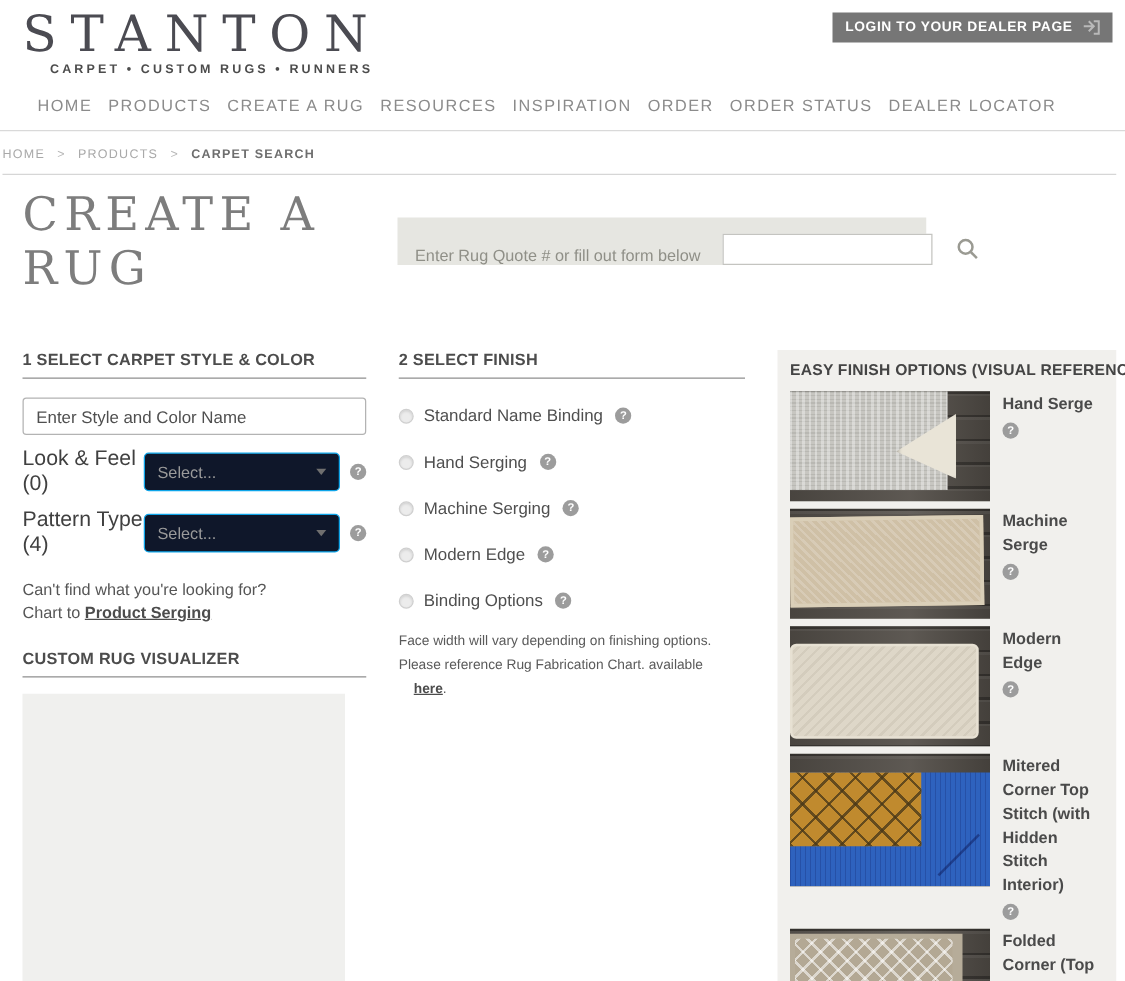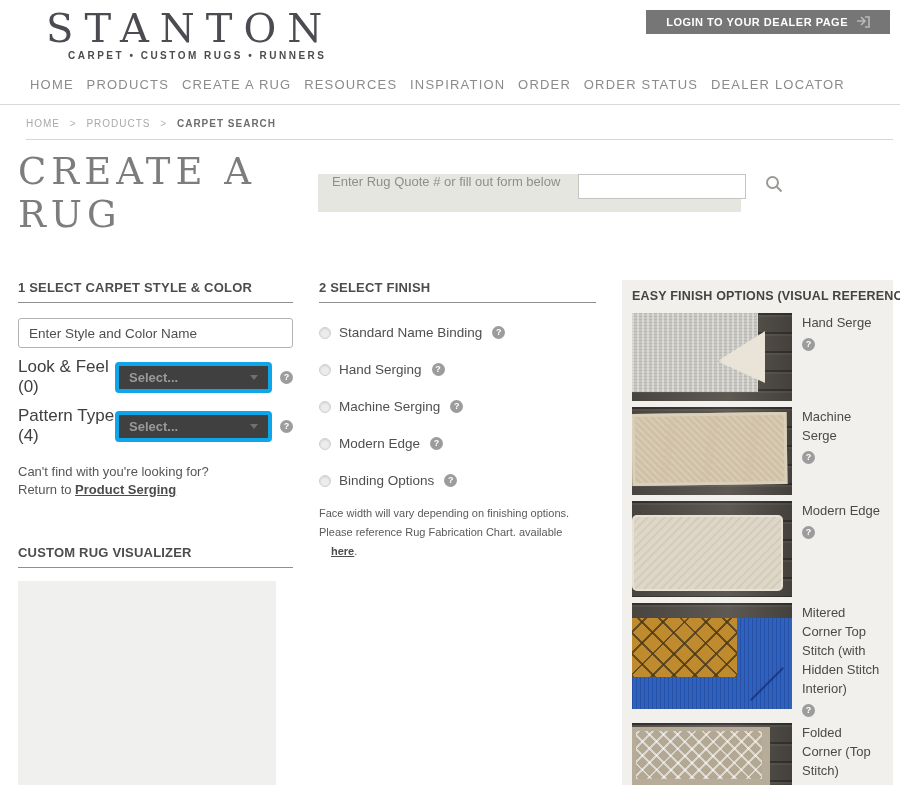--- a/index.html
+++ b/index.html
@@ -3,86 +3,86 @@
 <meta charset="utf-8">
 <style>
   * { margin:0; padding:0; box-sizing:border-box; }
   html,body { background:#fff; }
   .page {
     position:relative; width:900px; height:785px; overflow:hidden;
     background:#fff; font-family:"Liberation Sans", sans-serif; color:#5a5a5a;
   }
 
   
-  .header { position:relative; padding:6px 10px 0 18px;margin-left:28px; }
+  .header { position:relative; padding:6px 10px 0 18px; }
   .logo { font-family:"DejaVu Serif", serif; font-size:40px; letter-spacing:11px; color:#4b4b52; line-height:44px; display:inline-block; cursor:pointer; }
   .tagline { font-size:10px; letter-spacing:2.5px; color:#4c4c4c; margin:0 0 0 22px; font-weight:bold; }
   .login-btn {
     position:absolute; top:10px; right:10px; background:#767676; color:#fff;
-    font-size:11px; font-weight:bold; letter-spacing:.5px; padding:6px 20px;
+    font-size:11px; font-weight:bold; letter-spacing:.5px; padding:6px 10px;
     display:flex; align-items:center; gap:8px; border:none; cursor:pointer;
   }
   .login-icon { display:inline-flex; }
 
   
   .nav { display:flex; justify-content:space-between; padding:16px 55px 12px 30px; }
   .nav-item { font-size:13px; letter-spacing:1.2px; color:#8b8b8b; cursor:pointer; white-space:nowrap; }
   .nav-rule { border-bottom:1px solid #d9d9d9; }
 
   
-  .breadcrumb { margin:0 7px 0 26px; border-bottom:1px solid #d6d6d6; padding:13px 0 10px; font-size:10px; letter-spacing:1px; }
+  .breadcrumb { margin:0 7px 0 2px; border-bottom:1px solid #d6d6d6; padding:13px 0 10px; font-size:10px; letter-spacing:1px; }
   .crumb { color:#a9a9a9; cursor:pointer; }
   .crumb.current { color:#6e6e6e; font-weight:bold; cursor:default; }
   .crumb-sep { color:#b5b5b5; margin:0 6px; }
 
   
   .title-row { margin:10px 8px 0 18px; display:flex; justify-content:flex-start; align-items:center; }
   .page-title { font-family:"DejaVu Serif", serif; font-size:37px; letter-spacing:5px; color:#7d7d7d; width:300px; }
-  .quote-panel { background:#e6e6e1; height:38px; width:423px; display:flex; align-items:flex-start; padding:0 10px 0 14px; gap:18px; }
+  .quote-panel { background:#e6e6e1; height:38px; width:423px; display:flex; align-items:flex-end; padding:0 10px 0 14px; gap:18px; }
   .quote-label { font-size:13px; color:#8f8f87; white-space:nowrap; }
   .quote-input { width:168px; height:25px; border:1px solid #c4c4c0; background:#fff; padding:0 6px; font-size:13px; }
   .quote-search-btn { background:none; border:none; cursor:pointer; display:flex; align-items:center; }
 
   
   .main { margin:44px 7px 0 18px; display:flex; justify-content:space-between; align-items:flex-start; }
   .col-left { width:275px; }
   .col-mid  { width:277px; }
   .col-right{ width:271px; background:#f1f0ed; padding:9px 10px 14px 10px; }
 
   .sec-head { font-size:13px; font-weight:bold; color:#4c4c4c; letter-spacing:.2px; padding-bottom:7px; border-bottom:1px solid #8f8f8f; }
 
   
   .style-input { margin-top:15px; width:100%; height:30px; border:1px solid #b3b3b3; border-radius:3px; padding:0 10px; font-size:13.5px; color:#4f4f4f; }
   .style-input::placeholder { color:#4f4f4f; opacity:1; }
   .filter-row { display:flex; align-items:center; margin-top:9px; }
   .filter-label { width:97px; font-size:17px; color:#404040; }
-  .select { flex:1; height:31px; border:4px solid #0ea5e9; border-radius:4px; background:#404040; display:flex; align-items:center; justify-content:space-between; padding:0 10px; cursor:pointer;font-weight:bold; }
+  .select { flex:1; height:31px; border:1px solid #0ea5e9; border-radius:4px; background:#0f172a; display:flex; align-items:center; justify-content:space-between; padding:0 10px; cursor:pointer; }
   .select-text { font-size:13px; color:#9a9a9a; }
   .caret { width:0; height:0; border-left:4px solid transparent; border-right:4px solid transparent; border-top:5px solid #6f6f6f; }
   .qicon { display:inline-flex; align-items:center; justify-content:center; width:13px; height:13px; min-width:13px; border-radius:50%; background:#9c9c9c; color:#fff; font-size:9px; font-weight:bold; cursor:pointer; line-height:13px; }
   .filter-row .qicon { margin-left:8px; }
   .notfound { margin-top:17px; font-size:13px; color:#565656; line-height:18px; }
   .pslink { font-weight:bold; text-decoration:underline; color:#4c4c4c; cursor:pointer; }
 
-  .viz-head { margin-top:46px; }
+  .viz-head { margin-top:20px; }
   .viz-box { margin-top:13px; width:258px; height:262px; background:#f0f0ee; }
 
   
   .finish-row { display:flex; align-items:center; gap:8px; margin-top:22px; }
   .radio { width:12px; height:12px; min-width:12px; border-radius:50%; border:1px solid #cfcfcf; background:#ececec; box-shadow:inset 0 1px 2px rgba(0,0,0,.12); cursor:pointer; }
   .finish-label { font-size:13.5px; color:#4f4f4f; cursor:pointer; margin-right:2px; }
   .finish-note { margin-top:16px; font-size:11px; color:#5a5a5a; line-height:19px; }
   .here-link { text-decoration:underline; font-weight:bold; color:#4c4c4c; cursor:pointer;padding-left:12px; }
 
   
   .ef-head { font-size:12.5px; font-weight:bold; color:#444; letter-spacing:.2px; margin-bottom:10px; white-space:nowrap; }
   .ef-row { display:flex; gap:10px; margin-bottom:6px; }
   .ef-img { width:160px; position:relative; overflow:hidden; }
   .ef-meta { width:81px; }
-  .ef-label { font-size:13px; font-weight:normal; color:#4a4a4a; line-height:19px; }
+  .ef-label { font-size:13px; font-weight:bold; color:#4a4a4a; line-height:19px; }
   .ef-meta .qicon { margin-top:6px; }
 
   
   .wood {
     background-color:#55504a;
     background-image:
       repeating-linear-gradient(180deg, rgba(0,0,0,.30) 0 2px, rgba(255,255,255,.05) 2px 4px, transparent 4px 19px),
       linear-gradient(90deg, rgba(0,0,0,.15), rgba(255,255,255,.05) 60%, rgba(0,0,0,.2));
   }
   .r1 { height:88px; }
@@ -190,23 +190,23 @@
       <div class="filter-row">
         <span class="filter-label">Pattern Type (4)</span>
         <div class="select">
           <span class="select-text">Select...</span>
           <span class="caret"></span>
         </div>
         <span class="qicon">?</span>
       </div>
 
       <div class="notfound">
-        <div>Can't find with you're looking for?</div>
+        <div>Can't find what you're looking for?</div>
         <div>
-          <span>Return to </span><span class="pslink">Product Serging</span>
+          <span>Chart to </span><span class="pslink">Product Serging</span>
         </div>
       </div>
 
       <div class="sec-head viz-head">CUSTOM RUG VISUALIZER</div>
       <div class="viz-box"></div>
       
     </div>
 
     <div class="col-mid">
       <div class="sec-head">2 SELECT FINISH</div>

